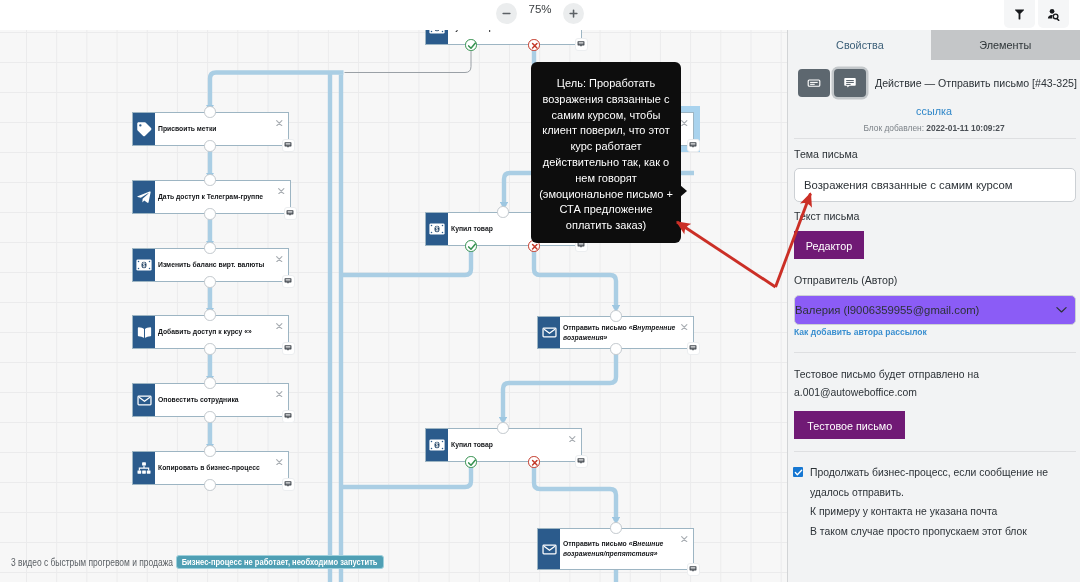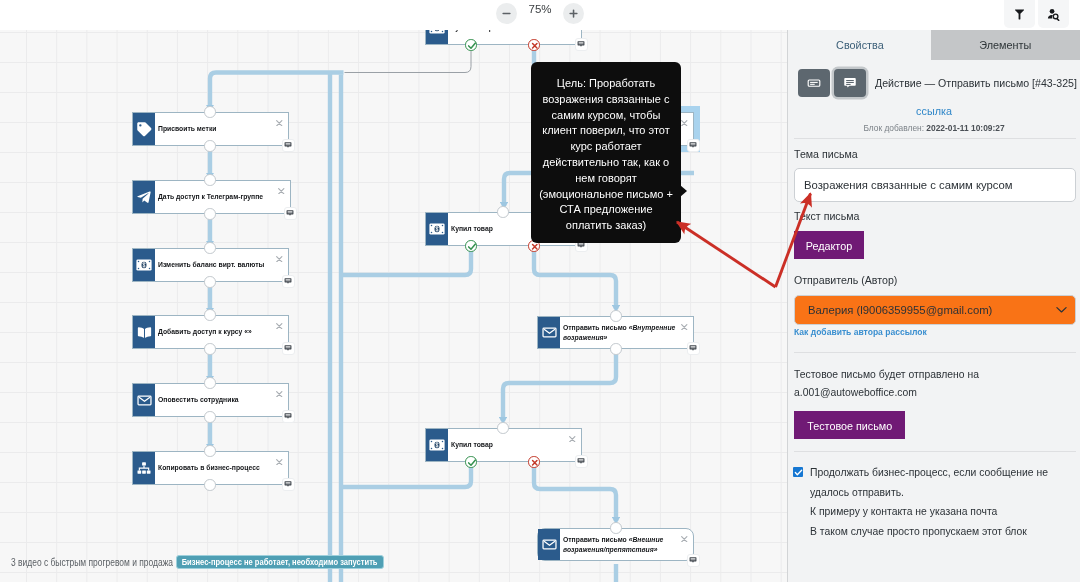--- a/index.html
+++ b/index.html
@@ -97,22 +97,22 @@
   .sect{position:absolute;left:0;top:0;width:292px;}
   .sect > *{position:absolute;}
   .flabel{left:6px;font-size:11.8px;color:#2c3237;
           transform:scaleX(0.9);transform-origin:left center;white-space:nowrap;}
   .finput{left:6px;width:282px;box-sizing:border-box;height:34px;border:1px solid #ccd0d4;border-radius:5px;
           background:#fff;font-size:11.3px;color:#2c3237;padding:0 9px;font-family:"Liberation Sans",sans-serif;}
   .btn-gray{background:#701a75;color:#fff;border:0;border-radius:0;font-size:11.6px;padding:7.5px 10px;cursor:pointer;
             font-family:"Liberation Sans",sans-serif;line-height:1.15;height:28px;box-sizing:border-box;}
   .btn-gray span{display:inline-block;transform:scaleX(0.93);}
   .selwrap{left:6px;width:282px;}
-  .fselect{width:282px;box-sizing:border-box;height:30px;border:1px solid #ccd0d4;border-radius:5px;background:#f97316;
-           font-size:11.3px;color:#2c3237;padding:0 22px 0 13px;appearance:none;-webkit-appearance:none;
+  .fselect{width:282px;box-sizing:border-box;height:30px;border:1px solid #ccd0d4;border-radius:5px;background:#8b5cf6;
+           font-size:11.3px;color:#2c3237;padding:0 22px 0 0;appearance:none;-webkit-appearance:none;
            font-family:"Liberation Sans",sans-serif;}
   .selarrow{position:absolute;right:9px;top:11px;pointer-events:none;}
   .smalllink{left:6px;font-size:9.2px;color:#3a8fd0;cursor:pointer;font-weight:bold;
              transform:scaleX(0.93);transform-origin:left center;white-space:nowrap;}
   .ptext{left:6px;font-size:11.8px;color:#2c3237;line-height:19px;transform:scaleX(0.88);transform-origin:left center;white-space:nowrap;}
   .chkrow{left:5px;top:465px;display:flex;}
   .chk{width:10px;height:10px;border-radius:1px;background:#1677d2;flex:0 0 10px;margin-top:4px;
        display:flex;align-items:center;justify-content:center;cursor:pointer;}
   .chklabel{font-size:11.8px;color:#2c3237;line-height:19.5px;margin-left:6.5px;white-space:nowrap;
             transform:scaleX(0.88);transform-origin:left center;}
@@ -355,21 +355,21 @@
                 <path d="M0.7 0.7L6.3 6.3M6.3 0.7L0.7 6.3" stroke="#a9aeb3" stroke-width="1.25" stroke-linecap="round"></path>
               </svg></div>
             <div class="cmt">
               <svg width="8" height="8" viewBox="0 0 16 16">
                 <path fill="#41474e" d="M2.1 2.6h11.8c.55 0 1 .45 1 1v6.2c0 .55-.45 1-1 1H9.6l-1.6 2.8-1.6-2.8H2.1c-.55 0-1-.45-1-1V3.6c0-.55.45-1 1-1z"></path>
                 <rect x="3.2" y="4.6" width="9.6" height="1.35" fill="#fff"></rect>
                 <rect x="3.2" y="7" width="9.6" height="1.35" fill="#fff"></rect>
               </svg>
             </div>
           </div>
-          <div class="node wrap" style="left: 537px; top: 528px; width: 157px; height: 33px; border-radius: 8px;">
+          <div class="node wrap" style="left: 537px; top: 528px; width: 157px; height: 42px;">
             <div class="ibox">
               <svg width="15" height="15" viewBox="0 0 16 16">
                 <rect x="1.1" y="3.3" width="13.8" height="9.4" rx="0.9" fill="none" stroke="#fff" stroke-width="1.35"></rect>
                 <path d="M2.2 4.5L8 8.9l5.8-4.4" fill="none" stroke="#fff" stroke-width="1.35" stroke-linejoin="round"></path>
               </svg>
             </div>
             <div class="ttl">
               <span>Отправить письмо <i>«Внешние возражения/препятствия»</i></span>
             </div>
             <div class="xbtn"><svg width="6.5" height="6.5" viewBox="0 0 7 7">

